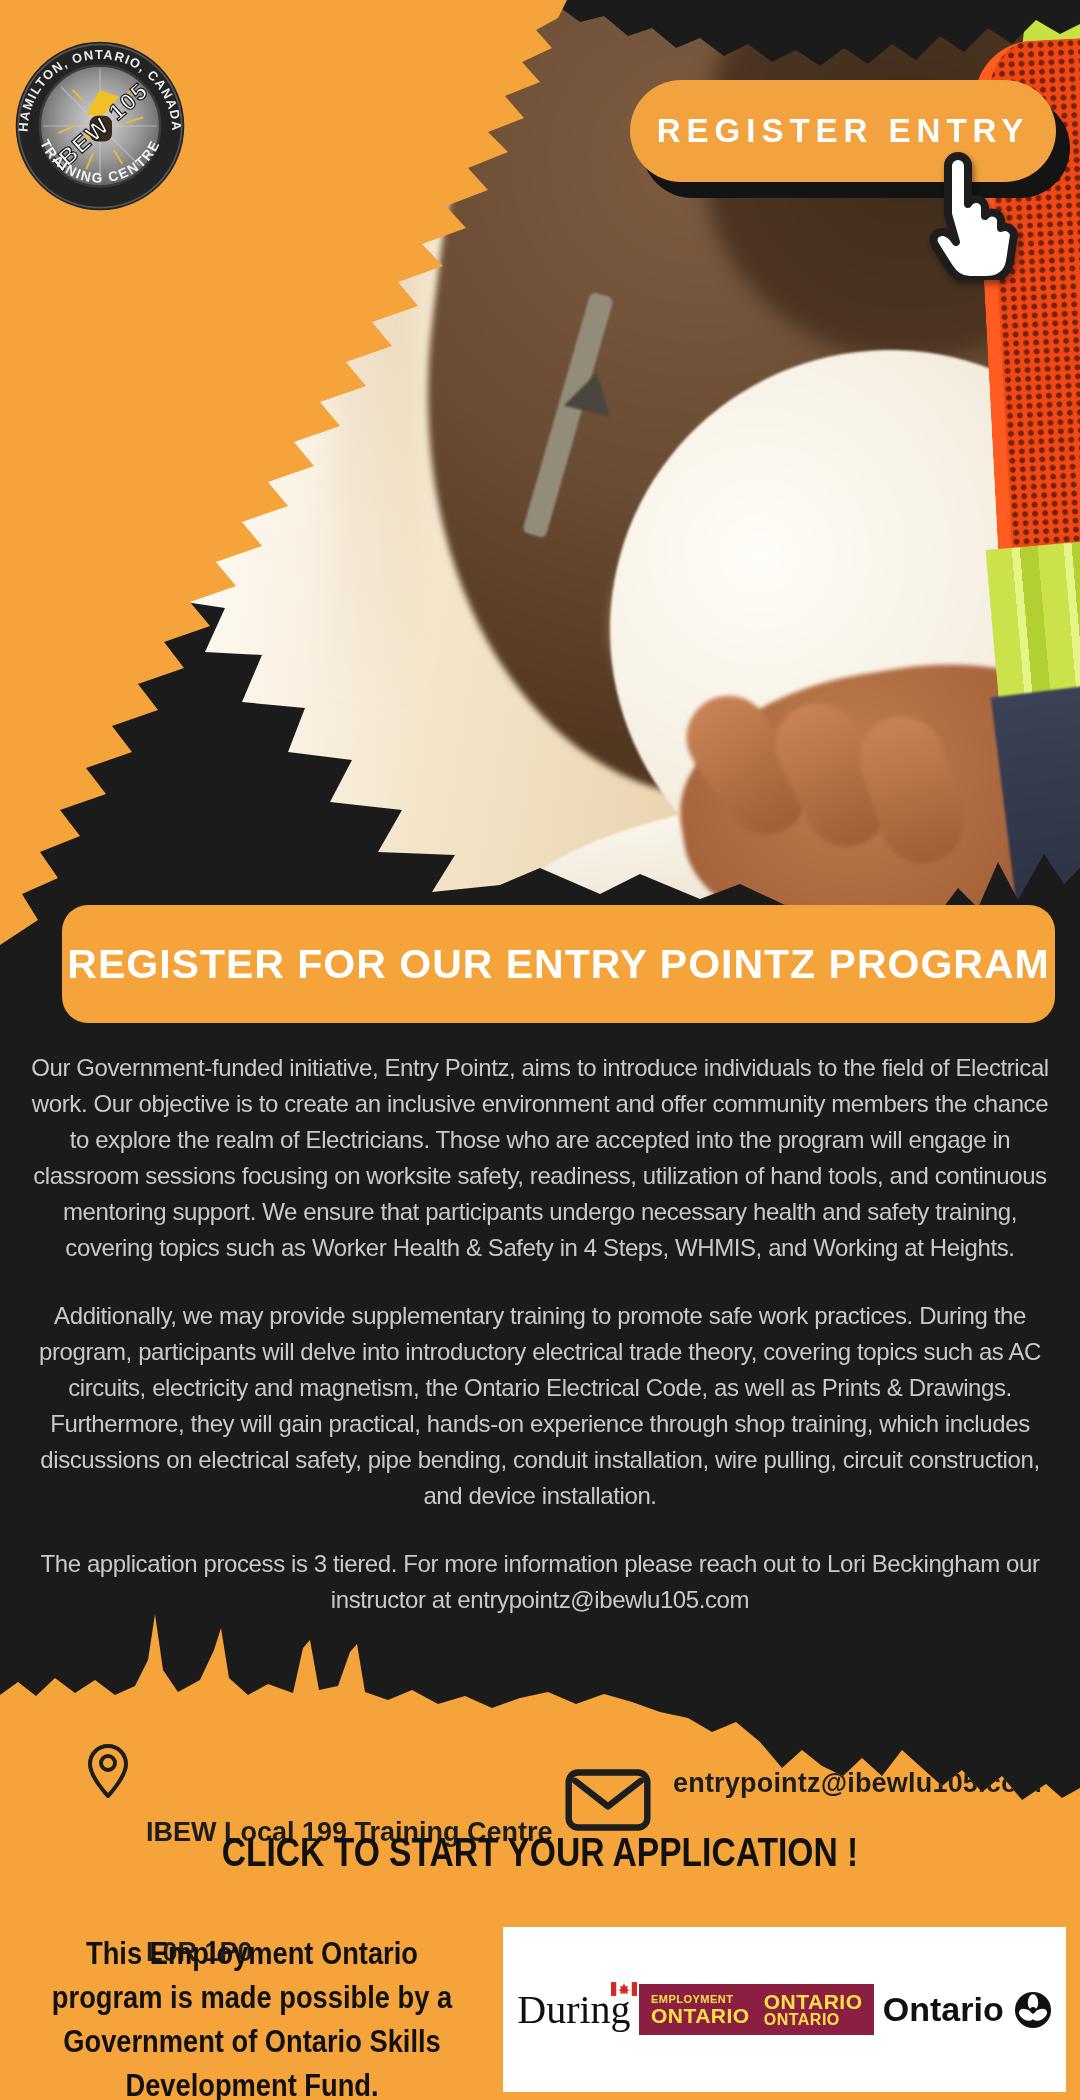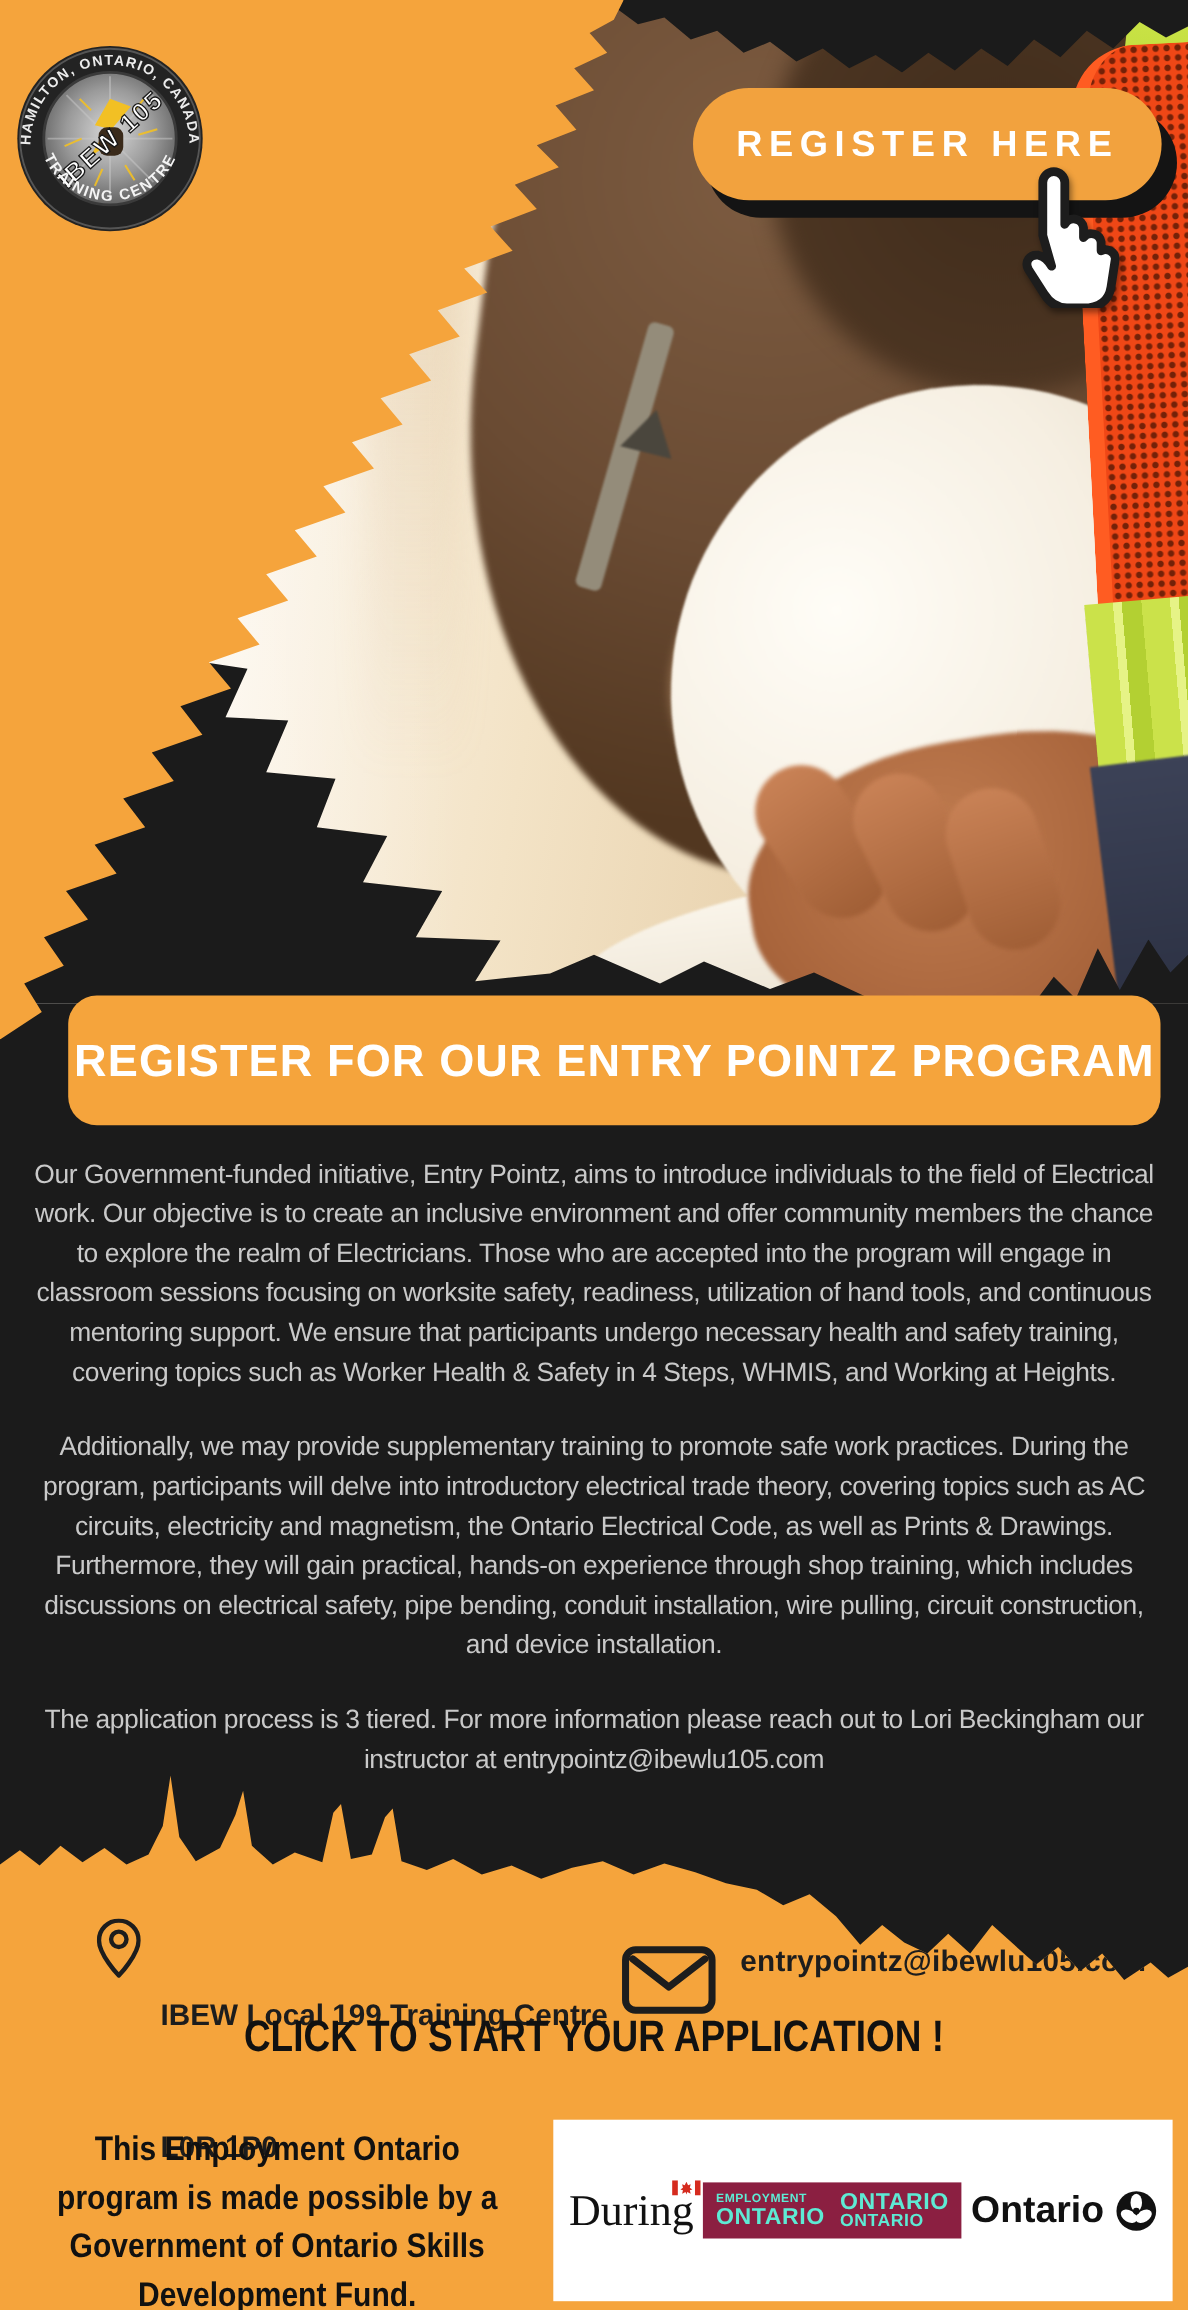--- a/index.html
+++ b/index.html
@@ -87,21 +87,21 @@
   .email span{font-weight:bold;font-size:27px;letter-spacing:0.2px;}
   .cta{position:absolute;left:0;top:230px;width:1080px;text-align:center;color:#111;
        font-size:40px;font-weight:bold;letter-spacing:0px;transform:scaleX(.84);transform-origin:540px 50%;}
   .funding-note{position:absolute;left:32px;top:332px;width:500px;text-align:center;color:#111;
        font-size:31px;font-weight:bold;line-height:44px;transform:scaleX(.88);transform-origin:left top;}
   .logo-box{position:absolute;left:503px;top:327px;width:563px;height:165px;background:#fff;
        display:flex;align-items:center;justify-content:space-evenly;padding:0 6px;box-sizing:border-box;}
   .canada-logo{position:relative;font-family:"Liberation Serif",serif;font-size:40px;color:#111;}
   .canada-flag{position:absolute;right:-6px;top:-4px;width:26px;height:14px;}
   .eo-logo{background:#8B1F41;display:flex;gap:14px;padding:7px 12px;align-items:center;}
-  .eo-col{display:flex;flex-direction:column;color:#5eead4;font-weight:bold;line-height:1;}
+  .eo-col{display:flex;flex-direction:column;color:#fde047;font-weight:bold;line-height:1;}
   .eo-small{font-size:11px;letter-spacing:.5px;}
   .eo-big{font-size:21px;letter-spacing:.5px;}
   .eo-mid{font-size:16px;letter-spacing:.5px;}
   .ontario-logo{display:flex;align-items:center;gap:10px;color:#111;font-size:34px;font-weight:bold;}
   .trillium{width:38px;height:38px;}
 </style>
 </head>
 <body>
 
 <div class="poster">
@@ -159,21 +159,21 @@
     <text font-size="15" font-weight="bold" fill="#ececec" letter-spacing="1.5">
       <textPath href="#arcT" startOffset="50%" text-anchor="middle">HAMILTON, ONTARIO, CANADA</textPath>
     </text>
     <text font-size="16" font-weight="bold" fill="#f4f4f4" letter-spacing="2">
       <textPath href="#arcB" startOffset="50%" text-anchor="middle">TRAINING CENTRE</textPath>
     </text>
   </svg>
 
   <div class="register-shadow"></div>
   <button class="register-btn">
-    <span>REGISTER HERE</span>
+    <span>REGISTER ENTRY</span>
   </button>
   <svg class="hand-cursor" viewBox="0 0 100 132">
     <path d="M30 66 V18 a10 10 0 0 1 20 0 v38 a9 9 0 0 1 17 3 v9 a9 9 0 0 1 16 4 v8 a9 9 0 0 1 13 7 l-4 26 c-2 13 -12 19 -25 19 h-15 c-10 0 -16 -5 -21 -13 l-14 -22 c-4 -7 1 -14 9 -13 5 1 9 5 12 10 z" fill="#ffffff" stroke="#1d1d1d" stroke-width="8" stroke-linejoin="round"></path>
   </svg>
 
   <div class="title-banner">
     <span>REGISTER FOR OUR ENTRY POINTZ PROGRAM</span>
   </div>
 
   <div class="body-copy">

